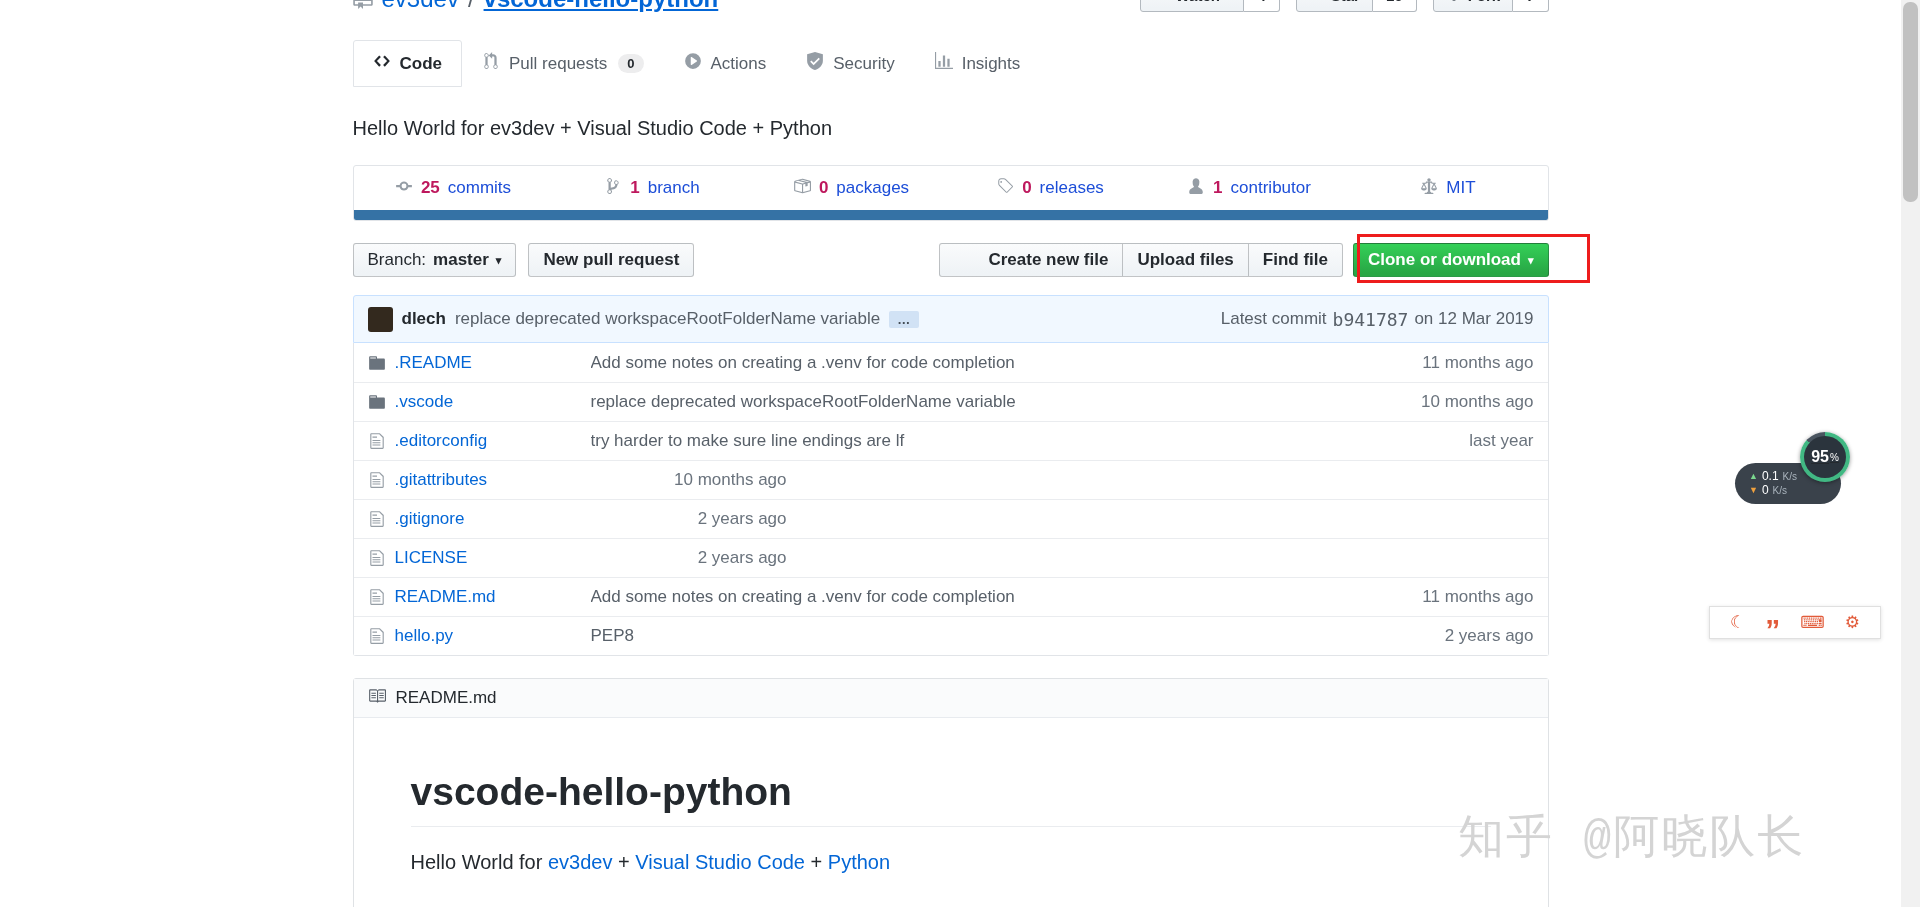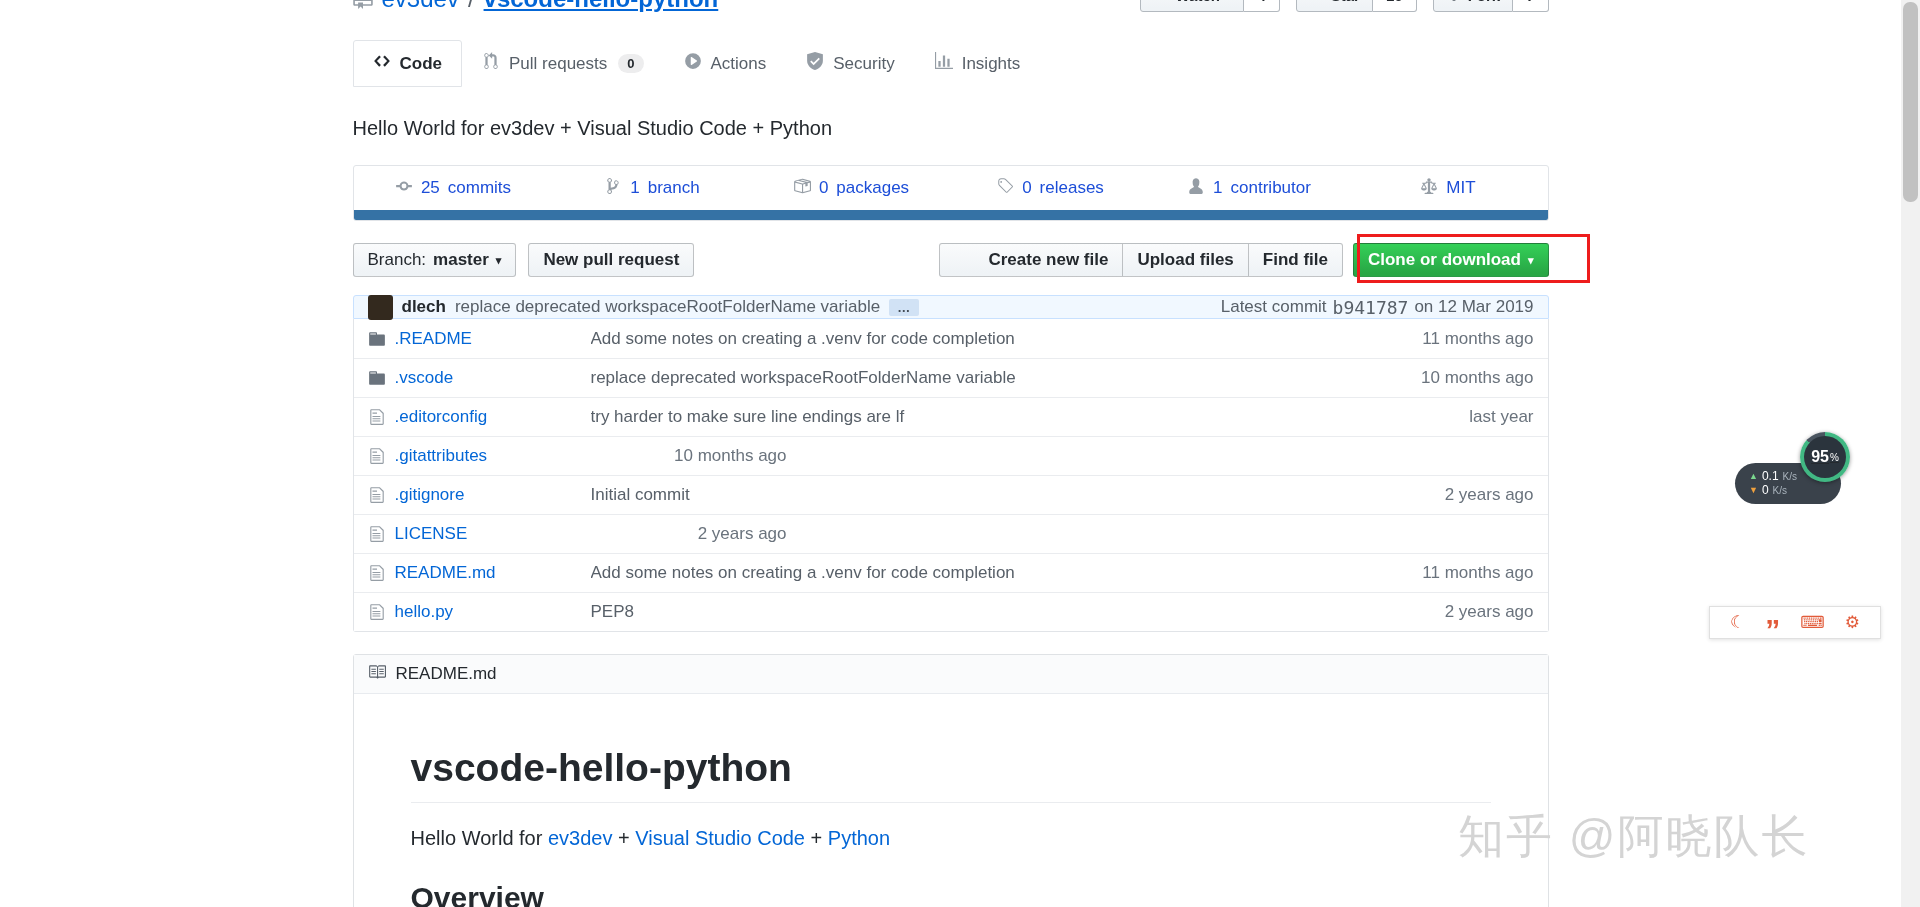--- a/index.html
+++ b/index.html
@@ -43,21 +43,21 @@
     background:rgba(27,31,35,.08); border-radius:20px; }
 
   
   .description { margin-top:30px; font-size:20px; color:#24292e; }
 
   
   .overall { margin-top:25px; border:1px solid #e1e4e8; border-radius:3px; }
   .stats { display:flex; align-items:center; height:44px; }
   .stat { flex:1; display:flex; align-items:center; justify-content:center; gap:8px; font-size:17px; cursor:pointer; }
   .stat svg { width:18px; height:18px; fill:#959da5; }
-  .stat .num { font-weight:400; color:#1d4ed8;text-align:right; }
+  .stat .num { font-weight:700; color:#be185d;text-align:right; }
   .stat .num:empty { display:none; }
   .stat .lbl { color:#1d4ed8; }
   .lang-bar { height:10px; background:#3572a5; border-radius:0 0 2px 2px; }
 
   
   .file-nav { margin-top:22px; display:flex; align-items:center; position:relative; }
   .btn { display:inline-flex; align-items:center; gap:7px; height:34px; padding:0 14px;
     background:linear-gradient(-180deg,#fafbfc,#eff3f6 90%); border:1px solid rgba(27,31,35,.25);
     border-radius:3px; font-size:17px; font-weight:600; color:#24292e; cursor:pointer; white-space:nowrap; }
   .btn .caret { font-size:11px; }
@@ -68,21 +68,21 @@
   .btn-group .btn { border-radius:0; margin-left:-1px; }
   .btn-group .btn:first-child { border-radius:3px 0 0 3px; margin-left:0;padding-left:48px; }
   .btn-group .btn:last-child { border-radius:0 3px 3px 0; }
   .btn-clone { margin-left:10px; background:linear-gradient(-180deg,#34d058,#28a745 90%);
     color:#fff; border:1px solid rgba(27,31,35,.3); }
   .btn-clone .caret { color:#fff; }
   .red-box { position:absolute; top:-9px; right:-41px; width:233px; height:49px;
     border:3px solid #ee1c1c; pointer-events:none; }
 
   
-  .commit-tease { margin-top:18px; display:flex; align-items:center; gap:9px; height:24px; padding:0 14px;
+  .commit-tease { margin-top:18px; display:flex; align-items:center; gap:9px; height:48px; padding:0 14px;
     background:#f1f8ff; border:1px solid #c8e1ff; border-radius:3px 3px 0 0; font-size:17px; }
   .avatar { width:25px; height:25px; border-radius:3px; background:#33291e; flex:0 0 auto; cursor:pointer; }
   .commit-author { font-weight:700; color:#24292e; }
   .commit-msg { color:#586069; }
   .ellipsis-btn { padding:2px 8px; background:#d1e2f5; border-radius:2px; color:#444d56;
     font-weight:700; font-size:13px; line-height:1; letter-spacing:1px; cursor:pointer; }
   .commit-meta { margin-left:auto; display:flex; align-items:center; gap:6px; color:#586069; font-size:17px; }
   .sha { font-family:"DejaVu Sans Mono","Liberation Mono",monospace; font-size:18px; color:#586069; }
 
   
@@ -127,21 +127,21 @@
     display:flex; align-items:center; justify-content:center; color:#fff; font-weight:700; font-size:16px; }
   .net-gauge-inner .pct { font-size:10px; font-weight:400; margin-left:1px; }
 
   .ime-bar { position:absolute; left:1709px; top:606px; width:172px; height:33px; background:#fff;
     border:1px solid #e0e0e0; box-shadow:0 1px 4px rgba(0,0,0,.12);
     display:flex; align-items:center; justify-content:space-evenly; }
   .ime-icon { color:#e25b3a; font-size:17px; line-height:1; cursor:pointer; }
   .ime-icon.quotes { font-size:30px; line-height:0; position:relative; top:7px; font-weight:700; }
 
   .watermark { position:absolute; left:1458px; top:806px; font-size:46px; color:#d4d4d4;
-    white-space:nowrap; letter-spacing:2px; pointer-events:none; }
+    white-space:nowrap; letter-spacing:2px; pointer-events:none;font-family:Liberation Mono, monospace; }
 
   .scrollbar-track { position:absolute; left:1901px; top:0; width:19px; height:907px; background:#f1f1f1; }
   .scrollbar-thumb { position:absolute; left:2px; top:2px; width:15px; height:200px;
     background:#c1c1c1; border-radius:7px; }
 </style>
 </head>
 <body>
 
 <div class="viewport">
   <div class="container">
@@ -349,21 +349,20 @@
         <span class="cell-age">10 months ago</span>
       </div>
 
       <div class="file-row">
         <span class="cell-icon">
             <svg class="icon-file" viewBox="0 0 12 16">
               <path d="M6 5H2V4h4v1zM2 8h7V7H2v1zm0 2h7V9H2v1zm0 2h7v-1H2v1zm10-7.5V14c0 .55-.45 1-1 1H1c-.55 0-1-.45-1-1V2c0-.55.45-1 1-1h7.5L12 4.5zM11 5L8 2H1v12h10V5z"></path>
             </svg>
           </span>
         <span class="cell-name"><a href="#">.gitignore</a></span>
-        <span class="cell-msg"><a href="#">Initial commit</a></span>
         <span class="cell-age">2 years ago</span>
       </div>
 
       <div class="file-row">
         <span class="cell-icon">
             <svg class="icon-file" viewBox="0 0 12 16">
               <path d="M6 5H2V4h4v1zM2 8h7V7H2v1zm0 2h7V9H2v1zm0 2h7v-1H2v1zm10-7.5V14c0 .55-.45 1-1 1H1c-.55 0-1-.45-1-1V2c0-.55.45-1 1-1h7.5L12 4.5zM11 5L8 2H1v12h10V5z"></path>
             </svg>
           </span>
         <span class="cell-name"><a href="#">LICENSE</a></span>

